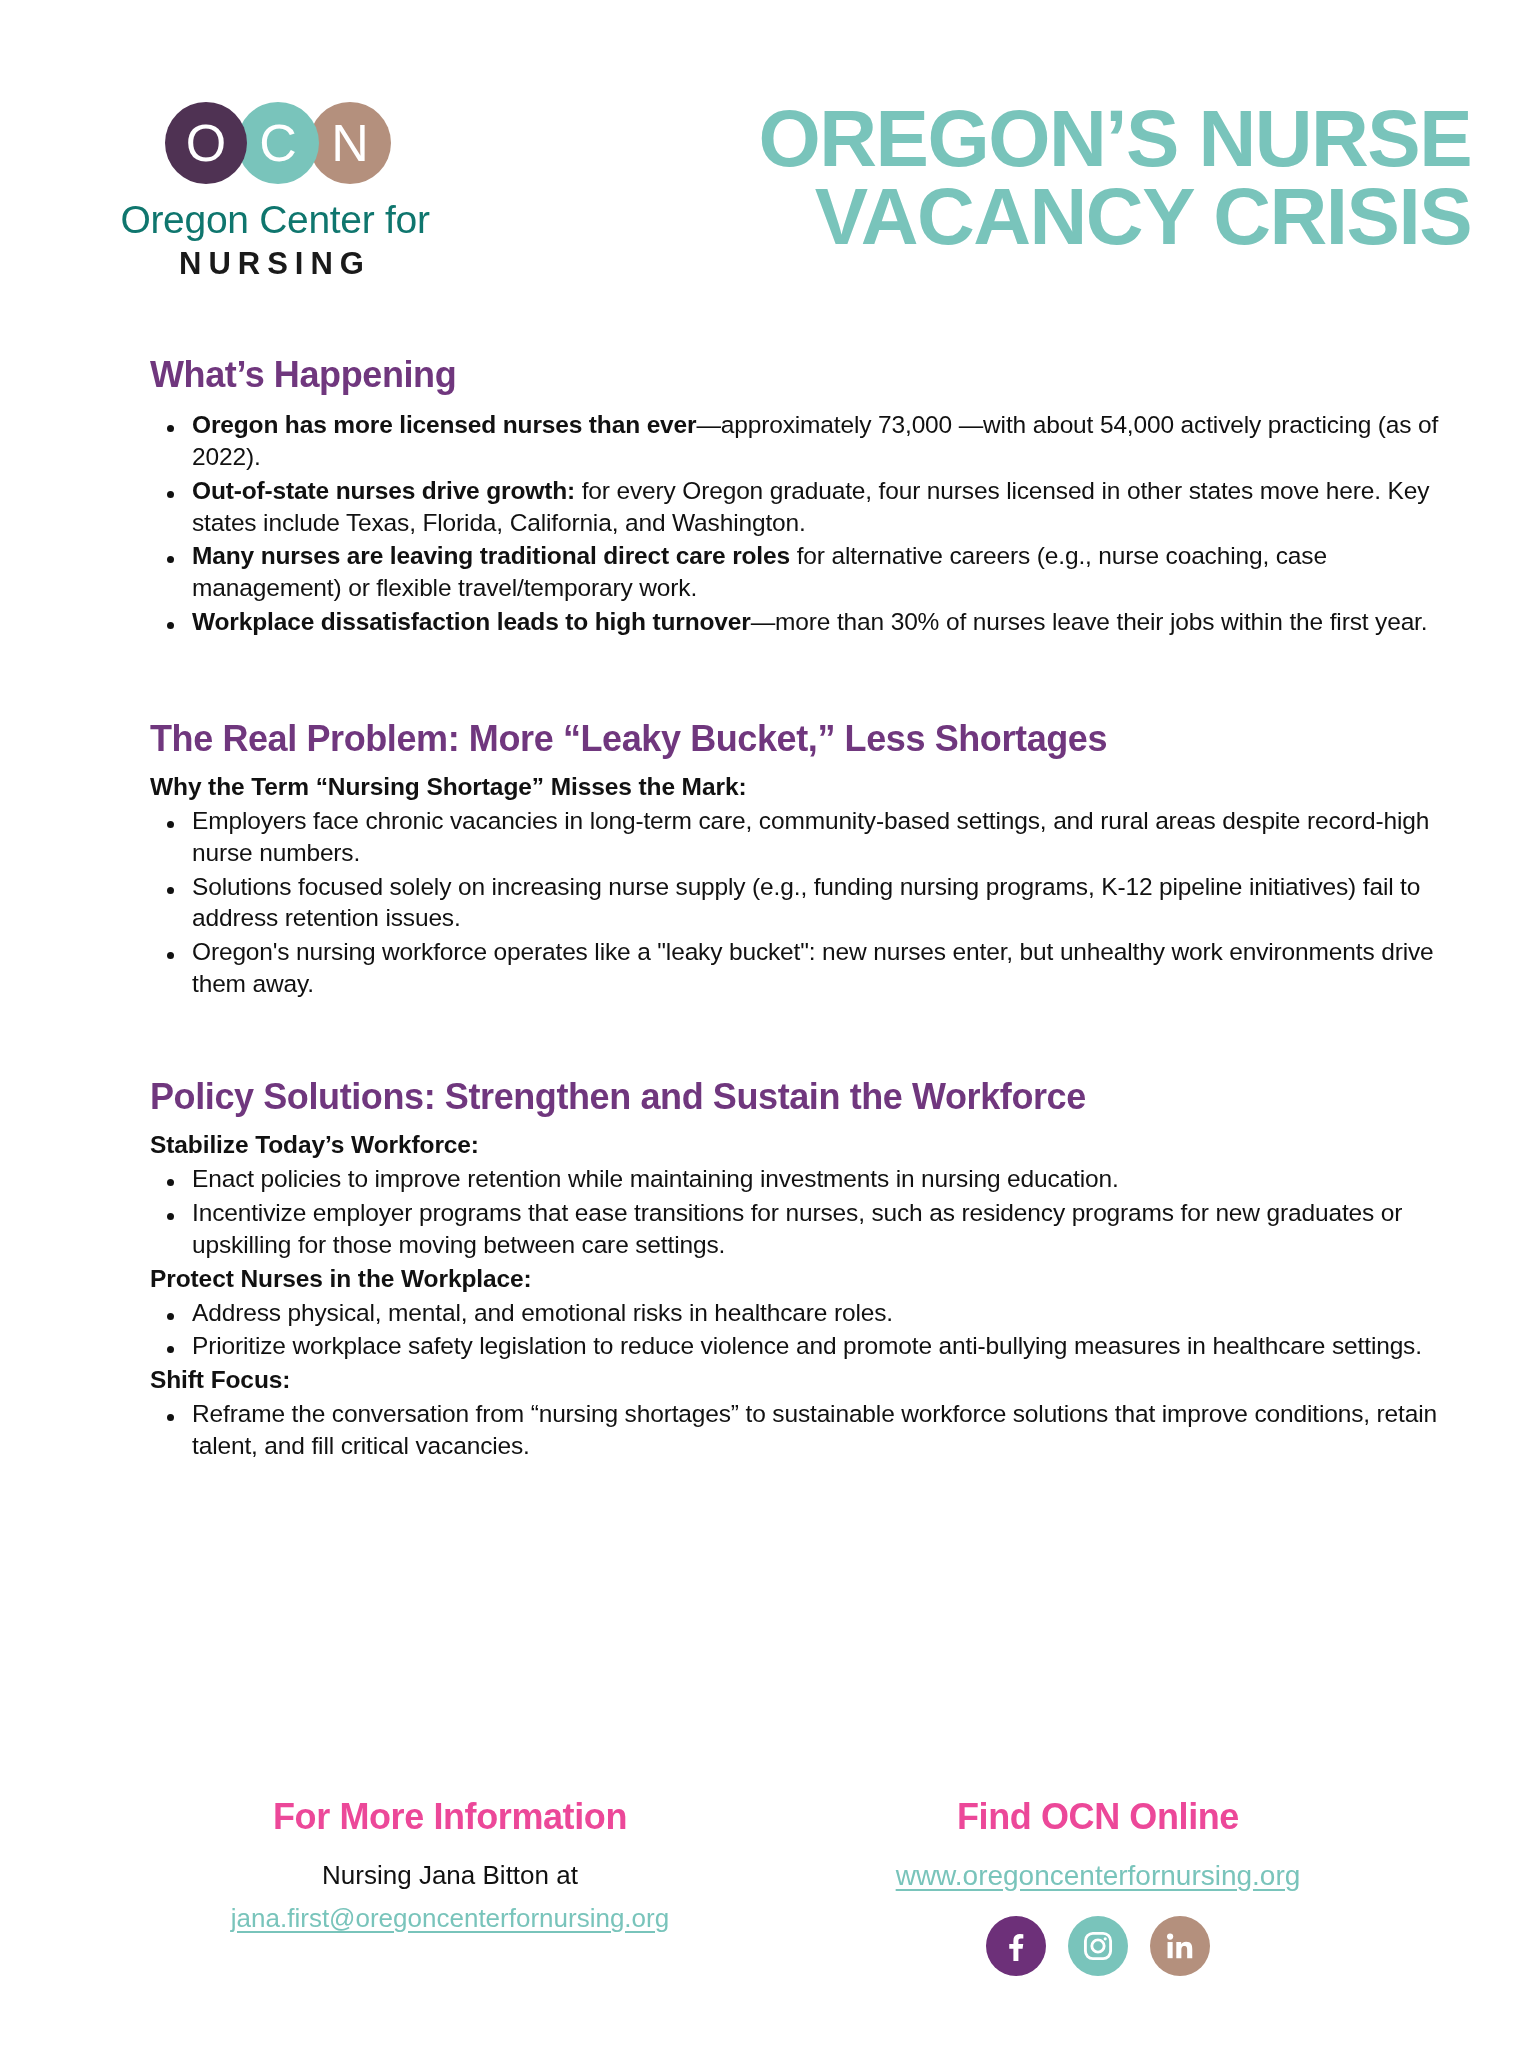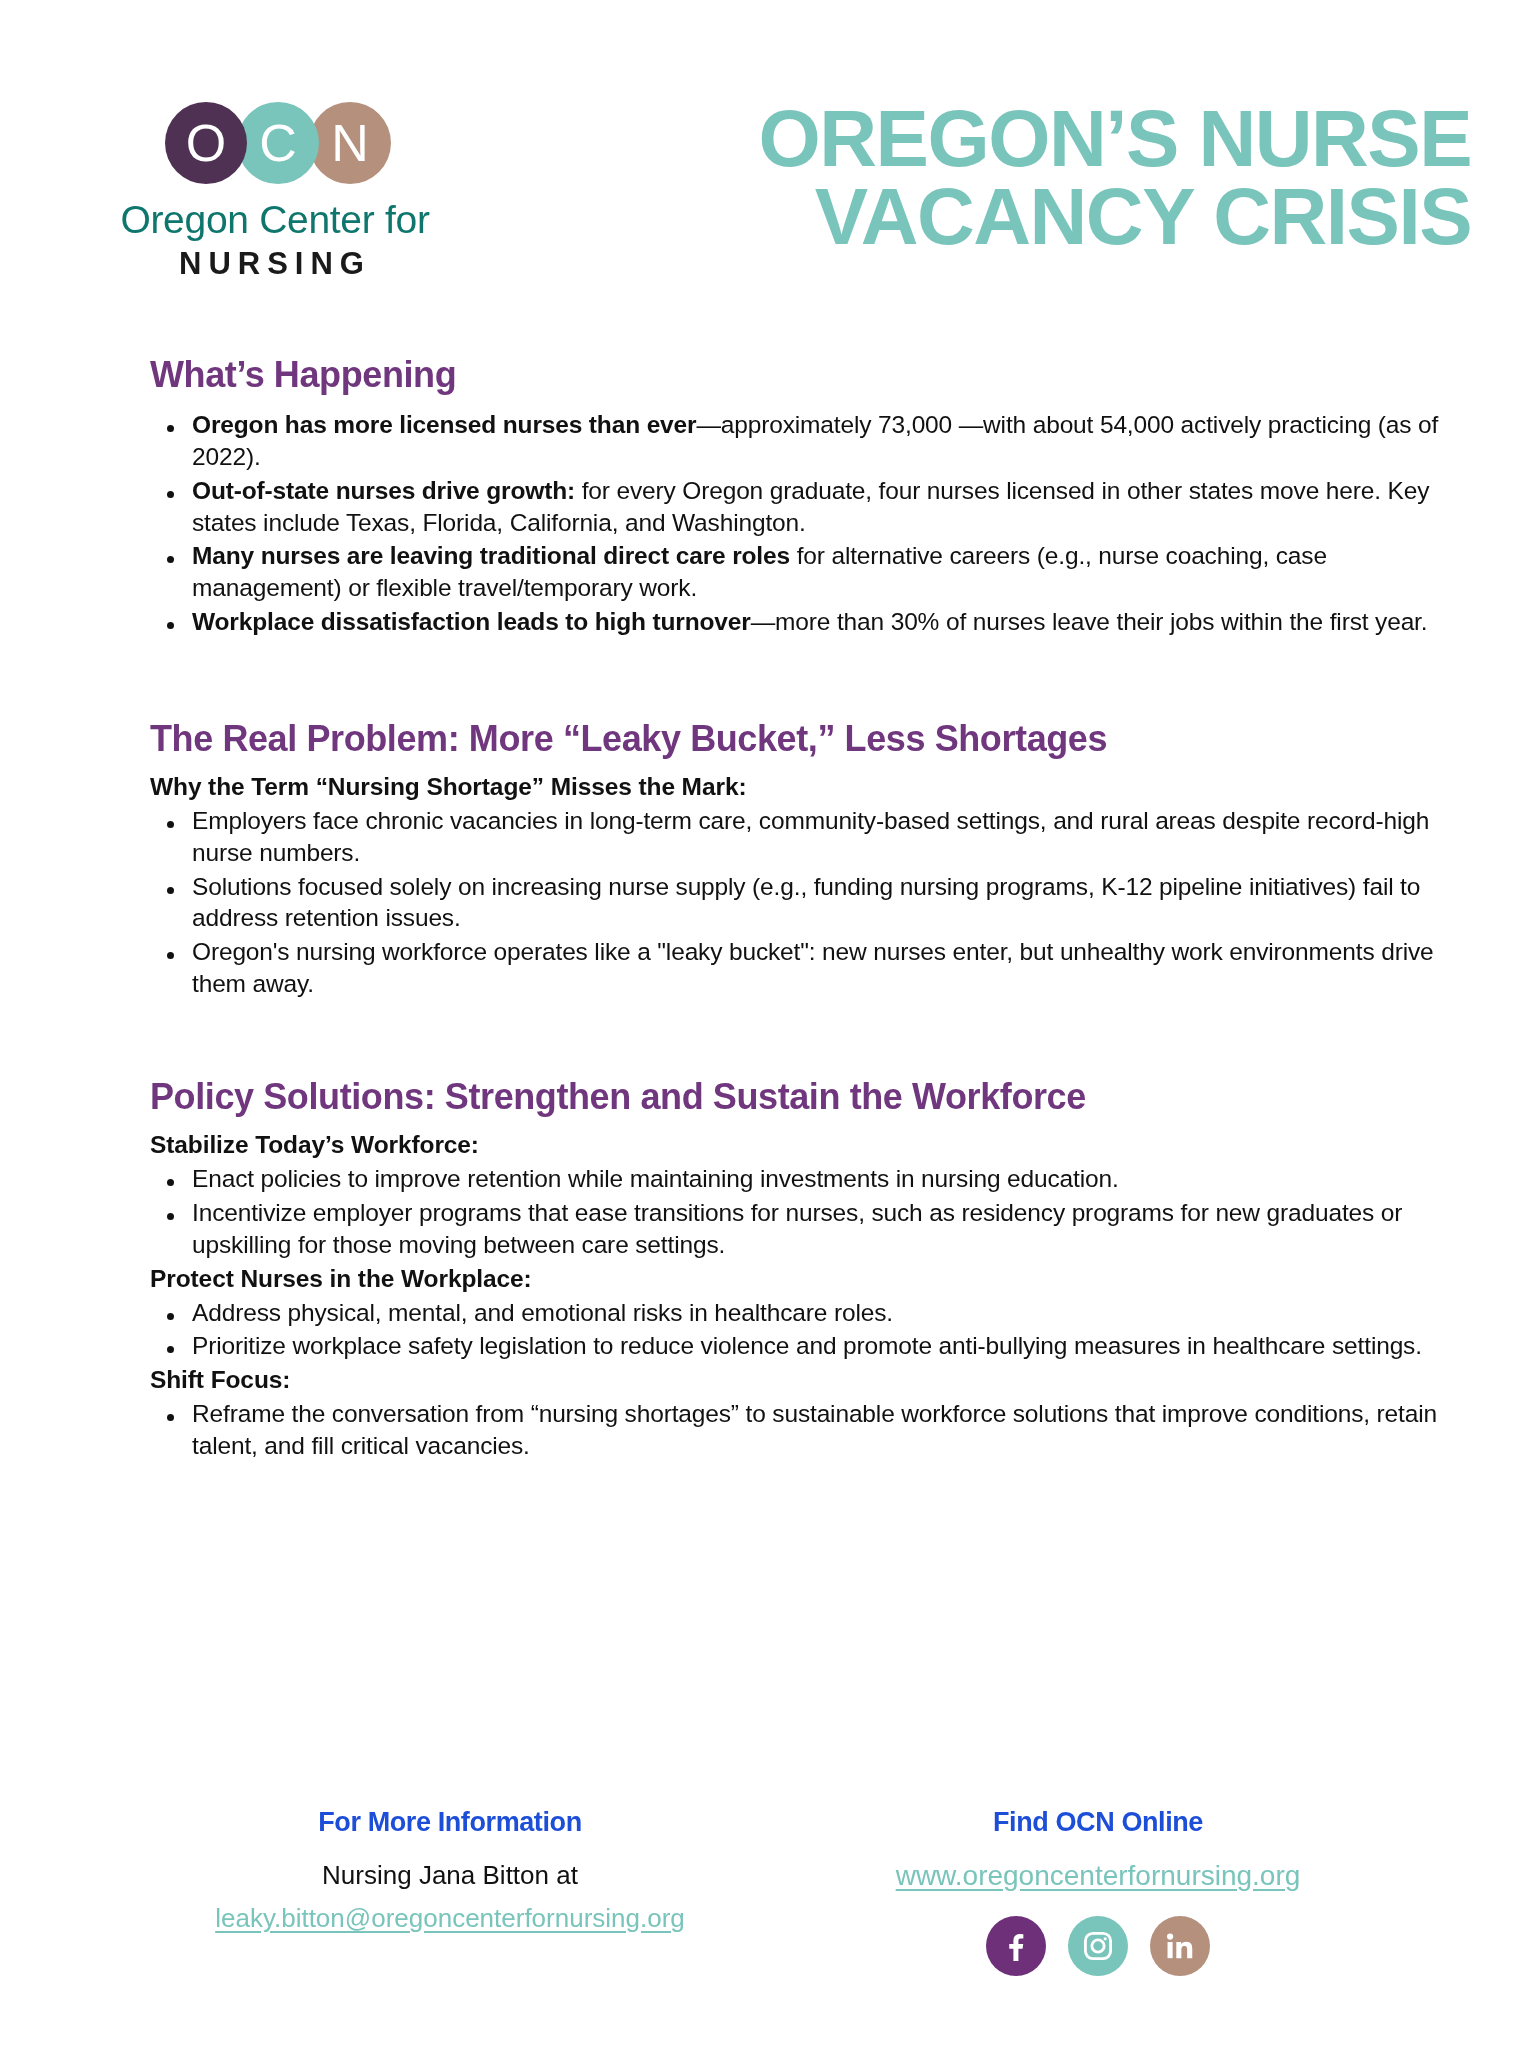--- a/index.html
+++ b/index.html
@@ -163,23 +163,23 @@
     padding: 0 90px 0 150px;
   }
   .footer-col {
     flex: 1;
     text-align: center;
   }
   .footer-col.left { flex: 0 0 600px; }
   .footer-col.right { flex: 1; }
 
   .footer-title {
-    font-size: 27px;
-    font-weight: bold;
-    color: #1d4ed8;
+    font-size: 36px;
+    font-weight: bold;
+    color: #ec4899;
     letter-spacing: -0.4px;
     margin-bottom: 22px;
   }
   .footer-text {
     font-size: 26px;
     color: #111;
     margin-bottom: 12px;
   }
   .footer-link {
     font-size: 26px;
@@ -287,21 +287,21 @@
 
     </div>
 
   </div>
 
   <div class="footer">
 
     <div class="footer-col left">
       <div class="footer-title">For More Information</div>
       <div class="footer-text">Nursing Jana Bitton at</div>
-      <a class="footer-link" href="#">leaky.bitton@oregoncenterfornursing.org</a>
+      <a class="footer-link" href="#">jana.first@oregoncenterfornursing.org</a>
     </div>
 
     <div class="footer-col right">
       <div class="footer-title">Find OCN Online</div>
       <a class="footer-link small" href="#">www.oregoncenterfornursing.org</a>
 
       <div class="social-row">
 
         <a class="social fb" href="#" aria-label="Facebook">
           <svg width="36" height="36" viewBox="0 0 24 24" fill="#ffffff" aria-hidden="true">

